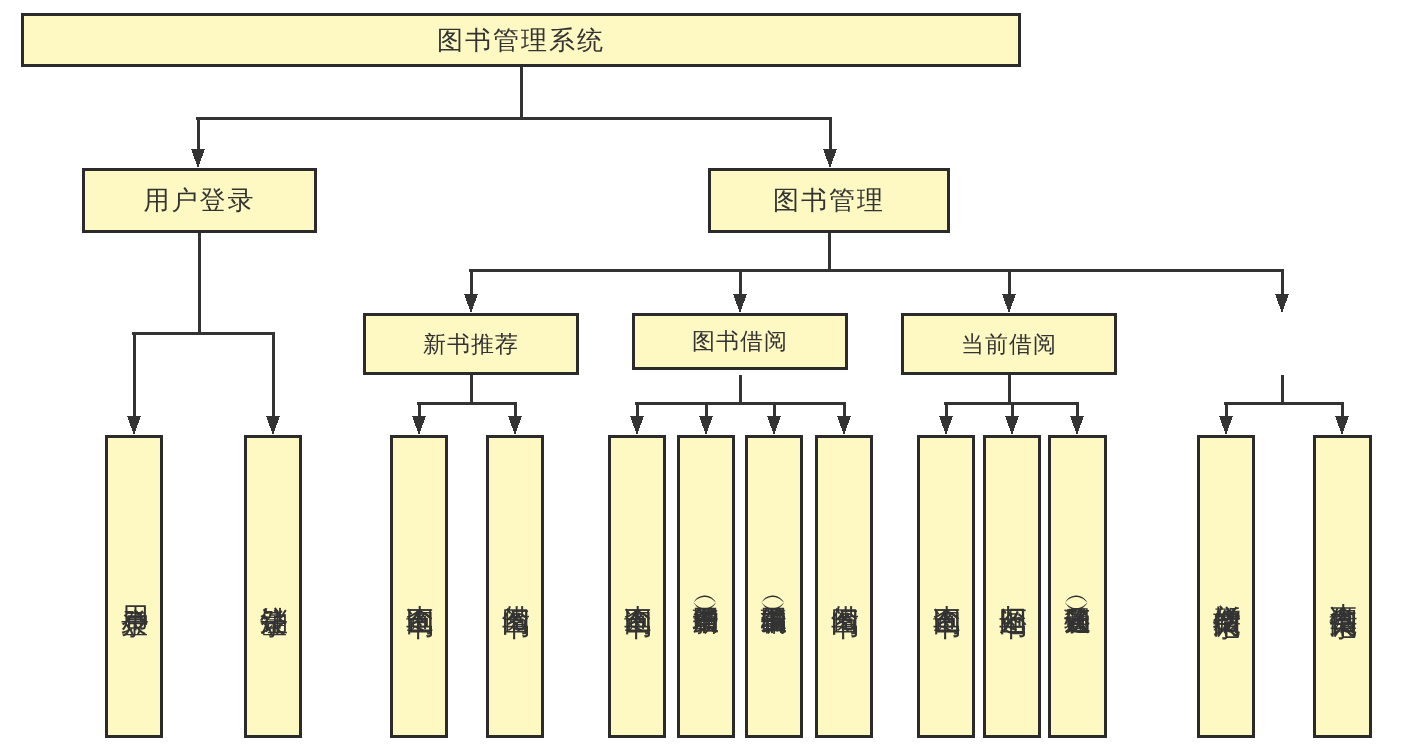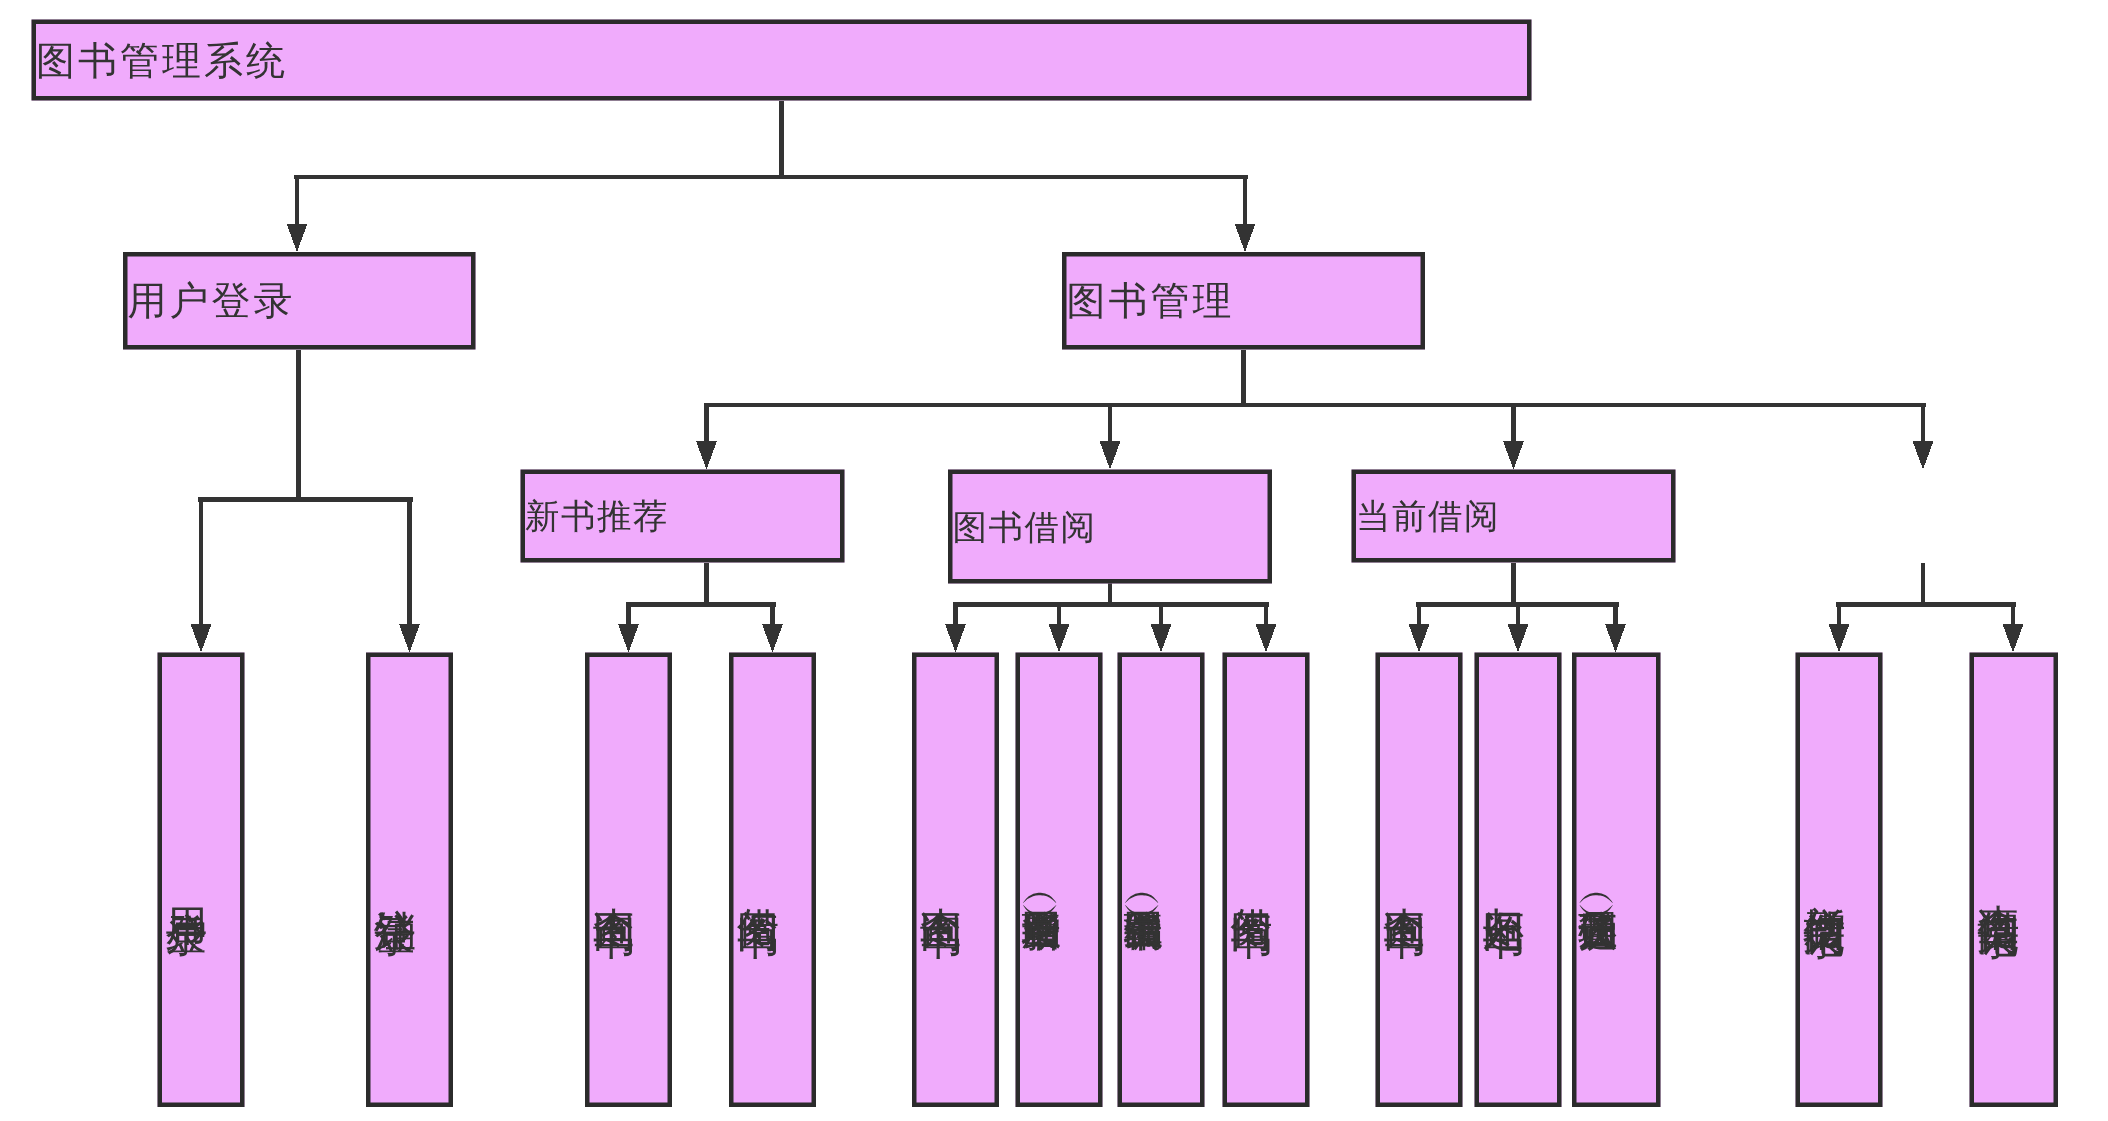--- a/index.html
+++ b/index.html
@@ -12,24 +12,25 @@
     overflow: hidden;
   }
   .connector-layer {
     position: absolute;
     left: 0; top: 0;
     width: 1405px; height: 747px;
   }
   .node {
     position: absolute;
     box-sizing: border-box;
-    background: #f0abfc;
+    background: #fef9c3;
     border: 3px solid #2b2b2b;
     display: flex;
     align-items: center;
+    justify-content: center;
     color: #333333;
   }
   .h-label {
     font-size: 26px;
     letter-spacing: 2px;
     white-space: nowrap;
     color: #333333;
   }
   .lv3 .h-label { font-size: 23px; letter-spacing: 1px; }
   .v-node .v-label {
@@ -125,24 +126,24 @@
     <span class="h-label">图书管理系统</span>
   </div>
 
   <div class="node" style="left:82px; top:168px; width:235px; height:65px;">
     <span class="h-label">用户登录</span>
   </div>
   <div class="node" style="left:708px; top:168px; width:242px; height:65px;">
     <span class="h-label">图书管理</span>
   </div>
 
-  <div class="node lv3" style="left:347px; top:313px; width:216px; height:62px;">
+  <div class="node lv3" style="left:363px; top:313px; width:216px; height:62px;">
     <span class="h-label">新书推荐</span>
   </div>
-  <div class="node lv3" style="left:632px; top:313px; width:216px; height:76px;">
+  <div class="node lv3" style="left:632px; top:313px; width:216px; height:57px;">
     <span class="h-label">图书借阅</span>
   </div>
   <div class="node lv3" style="left:901px; top:313px; width:216px; height:62px;">
     <span class="h-label">当前借阅</span>
   </div>
 
   <div class="node v-node" style="left:105px; top:435px; width:58px; height:303px;">
     <span class="v-label">用户登录</span>
   </div>
   <div class="node v-node" style="left:244px; top:435px; width:58px; height:303px;">

